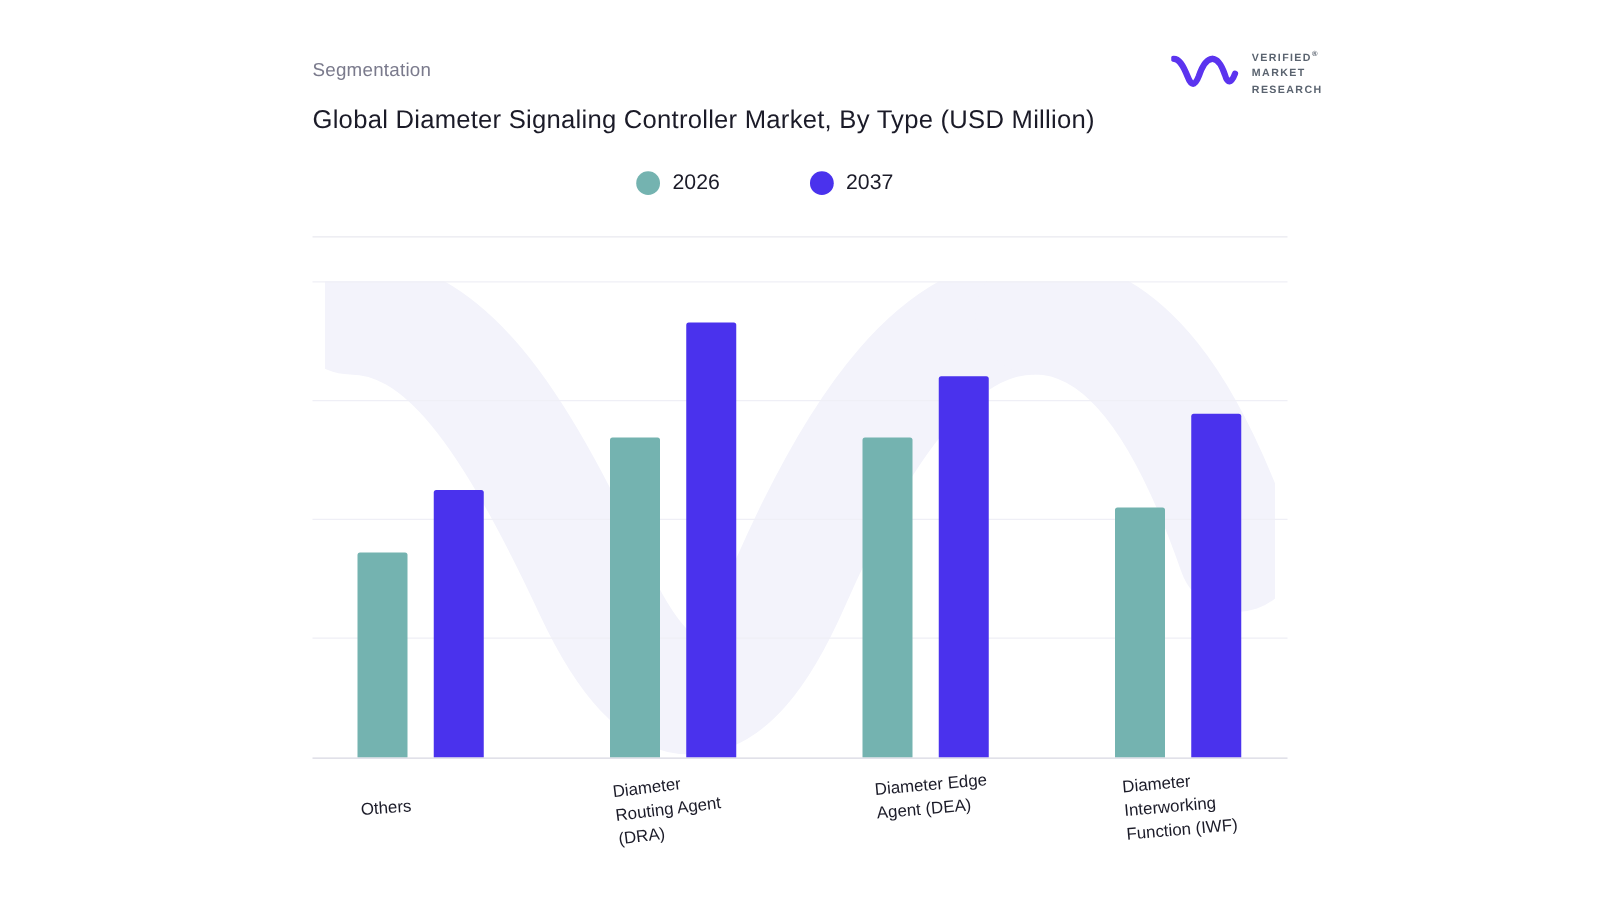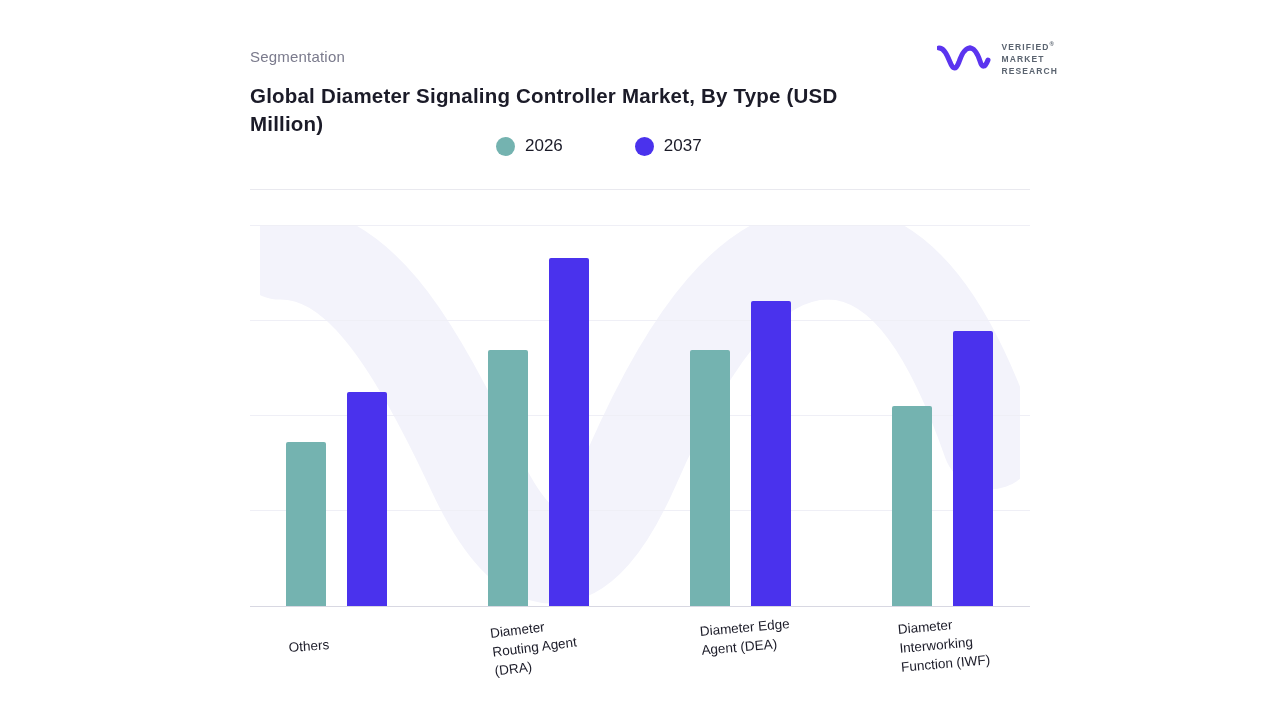--- a/index.html
+++ b/index.html
@@ -10,37 +10,37 @@
   }
   .page{position:relative;width:1280px;height:720px;}
 
   
   .seg-label{
     position:absolute;left:250px;top:48px;
     font-size:15px;color:#7a7a8c;letter-spacing:.2px;
   }
   .title{
     position:absolute;left:250px;top:82px;width:640px;
-    font-size:20.5px;font-weight:bold;color:#1b1b28;line-height:1.38;
+    font-size:20.5px;font-weight:normal;color:#1b1b28;line-height:1.38;
     letter-spacing:.2px;
   }
   .logo{
     position:absolute;right:222px;top:40px;
     display:flex;align-items:center;gap:8px;
   }
   .logo-mark{width:56px;height:30px;}
   .logo-txt{
     font-size:8.5px;font-weight:bold;color:#5b6470;
     line-height:1.45;letter-spacing:1.1px;
   }
   .logo-txt .reg{font-size:6px;vertical-align:super;}
 
   
   .legend{
-    position:absolute;left:496px;top:136px;
+    position:absolute;left:509px;top:136px;
     display:flex;align-items:center;gap:72px;
   }
   .legend-item{display:flex;align-items:center;gap:10px;}
   .legend-dot{width:19px;height:19px;border-radius:50%;}
   .legend-label{font-size:17px;color:#1b1b28;}
 
   
   .hr-top{
     position:absolute;left:250px;top:189px;width:780px;height:1px;
     background:#e9e9ef;

